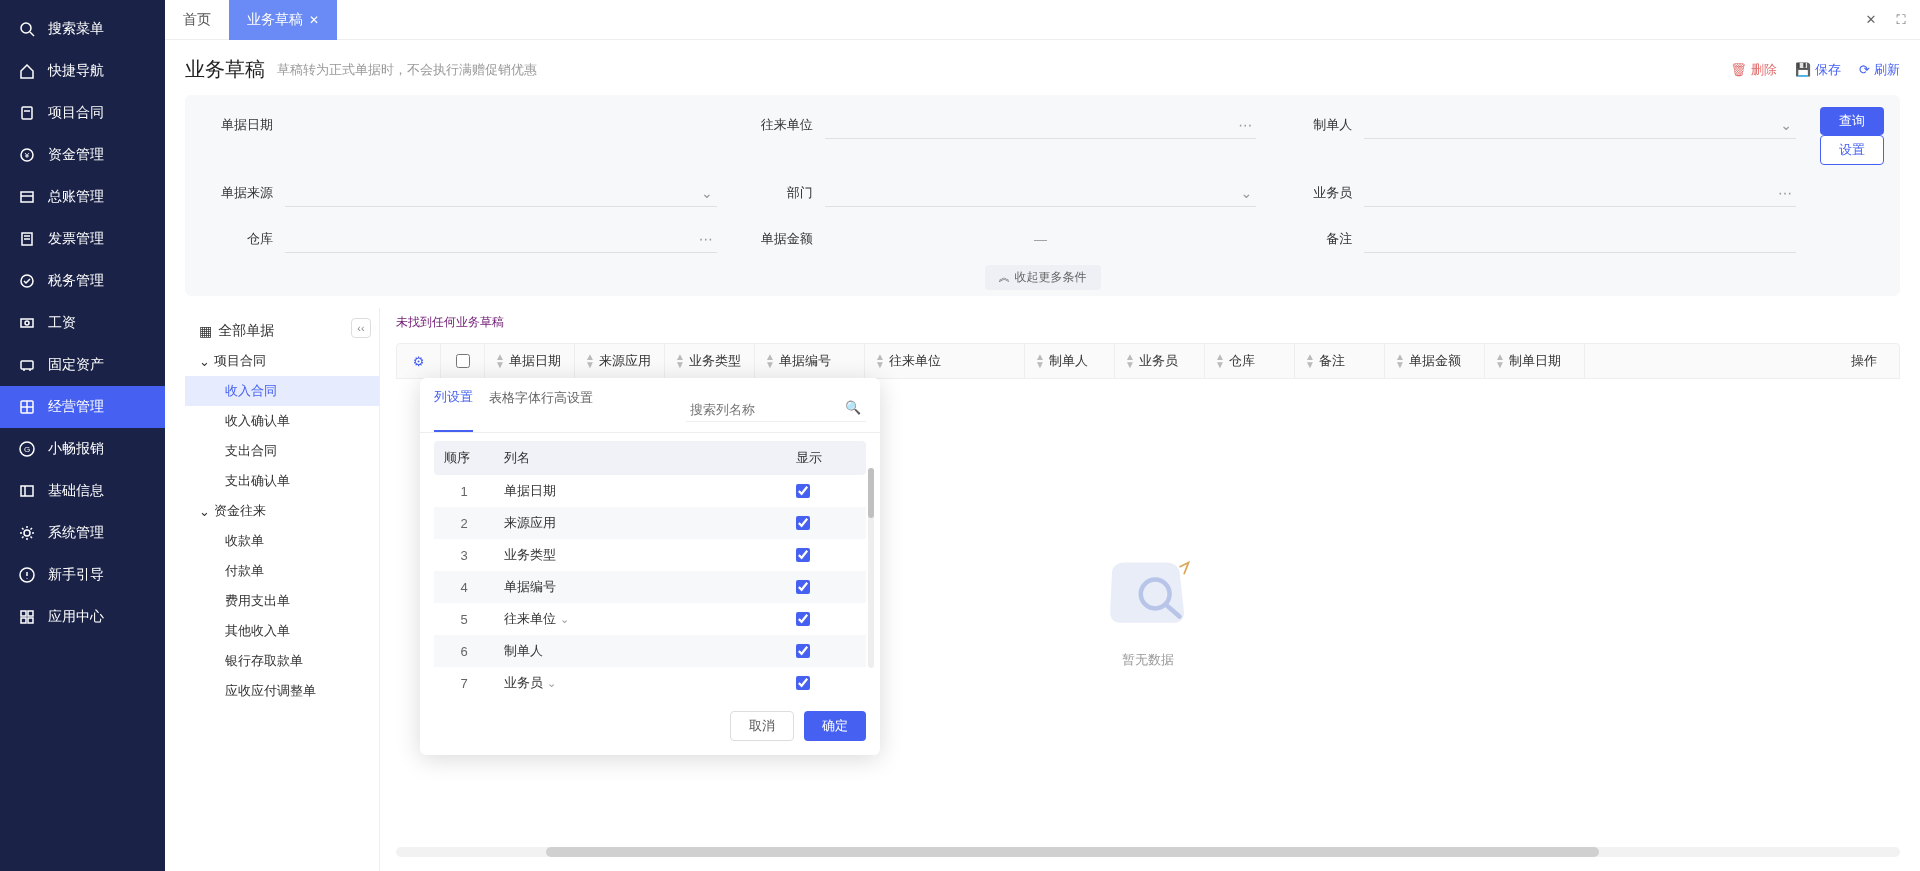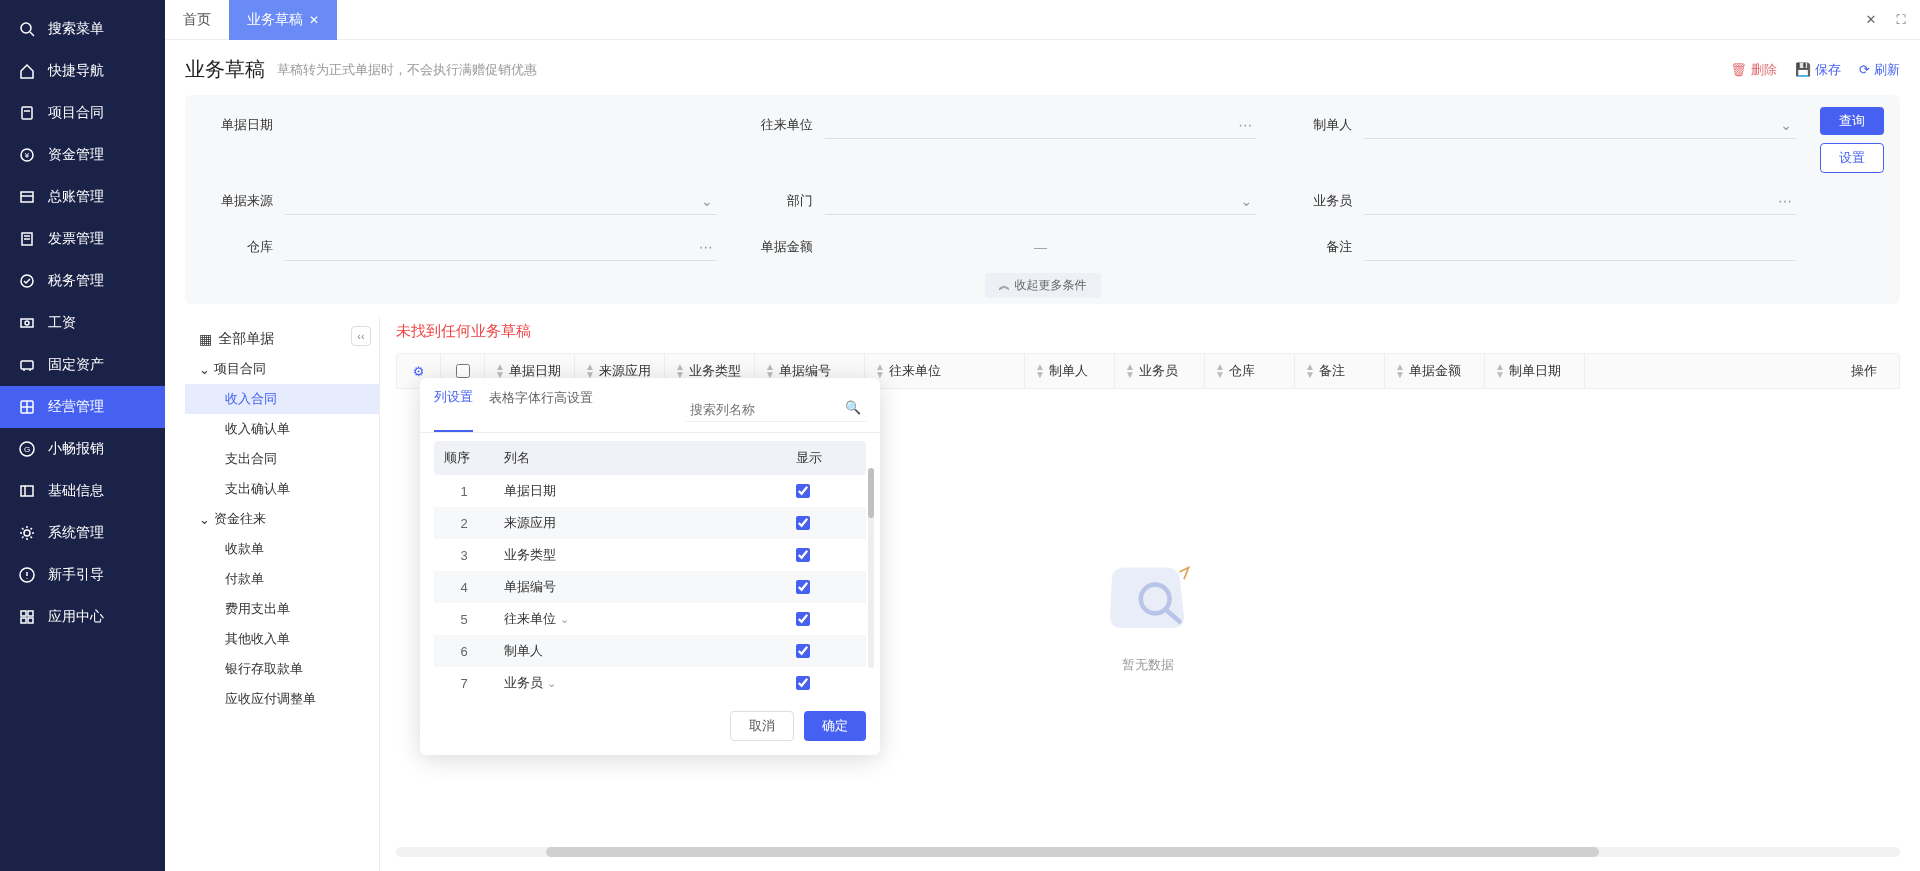--- a/index.html
+++ b/index.html
@@ -35,38 +35,38 @@
 .filter-wrap { background: #f7f8fa; margin: 0 20px; border-radius: 6px; padding: 12px 16px 0; }
 .filter-grid { display: grid; grid-template-columns: 1fr 1fr 1fr auto; gap: 10px 24px; align-items: start; }
 .filter-row { display: flex; align-items: center; min-height: 36px; }
 .filter-label { width: 72px; text-align: right; color: #333; font-size: 13px; margin-right: 12px; flex-shrink: 0; }
 .filter-control { flex: 1; position: relative; border-bottom: 1px solid #e0e0e0; min-height: 28px; display: flex; align-items: center; }
 .filter-control .suffix { position: absolute; right: 4px; color: #999; font-size: 14px; cursor: pointer; }
 .date-options { display: flex; gap: 4px; flex-wrap: wrap; align-items: center; }
 .date-opt { padding: 2px 8px; cursor: pointer; color: #666; border-radius: 10px; font-size: 12px; }
 .date-opt.active { background: #5a7af5; color: #fff; }
 .date-range { font-size: 12px; color: #666; margin-top: 2px; }
-.filter-actions { display: flex; flex-direction: column; gap: 8px; align-items: stretch; }
+.filter-actions { display: flex; flex-direction: column; align-items: stretch; }
 .btn { padding: 5px 18px; border-radius: 4px; cursor: pointer; font-size: 13px; text-align: center; border: none; }
 .btn-primary { background: #4661f2; color: #fff; }
 .btn-outline { background: #fff; color: #4661f2; border: 1px solid #4661f2; }
 .collapse-bar { text-align: center; padding: 8px 0 6px; }
 .collapse-btn { display: inline-flex; align-items: center; gap: 4px; padding: 4px 14px; background: #eef0f5; border-radius: 4px; color: #666; cursor: pointer; font-size: 12px; }
 
 
 .content-row { display: flex; flex: 1; margin: 12px 20px 0; gap: 0; min-height: 0; }
 .tree-panel { width: 195px; border-right: 1px solid #eee; padding: 8px 0; position: relative; flex-shrink: 0; }
 .tree-header { display: flex; align-items: center; gap: 6px; font-weight: 500; padding: 6px 14px; font-size: 14px; }
 .tree-collapse { position: absolute; right: 8px; top: 10px; width: 20px; height: 20px; border: 1px solid #ddd; border-radius: 4px; display: flex; align-items: center; justify-content: center; cursor: pointer; color: #888; font-size: 11px; }
 .tree-group-title { display: flex; align-items: center; gap: 4px; padding: 6px 14px; color: #333; cursor: pointer; font-size: 13px; }
 .tree-item { padding: 6px 14px 6px 40px; cursor: pointer; color: #333; font-size: 13px; }
 .tree-item.active { background: #e6ecfd; color: #4661f2; }
 
 .table-panel { flex: 1; display: flex; flex-direction: column; min-width: 0; padding-left: 16px; }
-.table-msg { color: #ef4444; font-size: 15px; padding: 6px 0 12px; }
+.table-msg { color: #701a75; font-size: 12px; padding: 6px 0 12px; }
 .table-header { display: flex; background: #fafafa; border: 1px solid #eee; border-radius: 4px 4px 0 0; overflow: hidden; }
 .th { padding: 8px 10px; border-right: 1px solid #eee; display: flex; align-items: center; gap: 4px; color: #333; font-size: 13px; white-space: nowrap; }
 .th.gear { width: 44px; justify-content: center; color: #4661f2; }
 .th.chk { width: 44px; justify-content: center; }
 .th .sort { color: #bbb; font-size: 10px; line-height: 8px; display: flex; flex-direction: column; }
 .th.op { margin-left: auto; border-right: none; width: 70px; justify-content: center; }
 input[type=checkbox] { width: 14px; height: 14px; }
 
 .empty-area { flex: 1; display: flex; flex-direction: column; align-items: center; justify-content: center; color: #999; min-height: 360px; }
 .empty-img { width: 110px; height: 90px; margin-bottom: 12px; }

